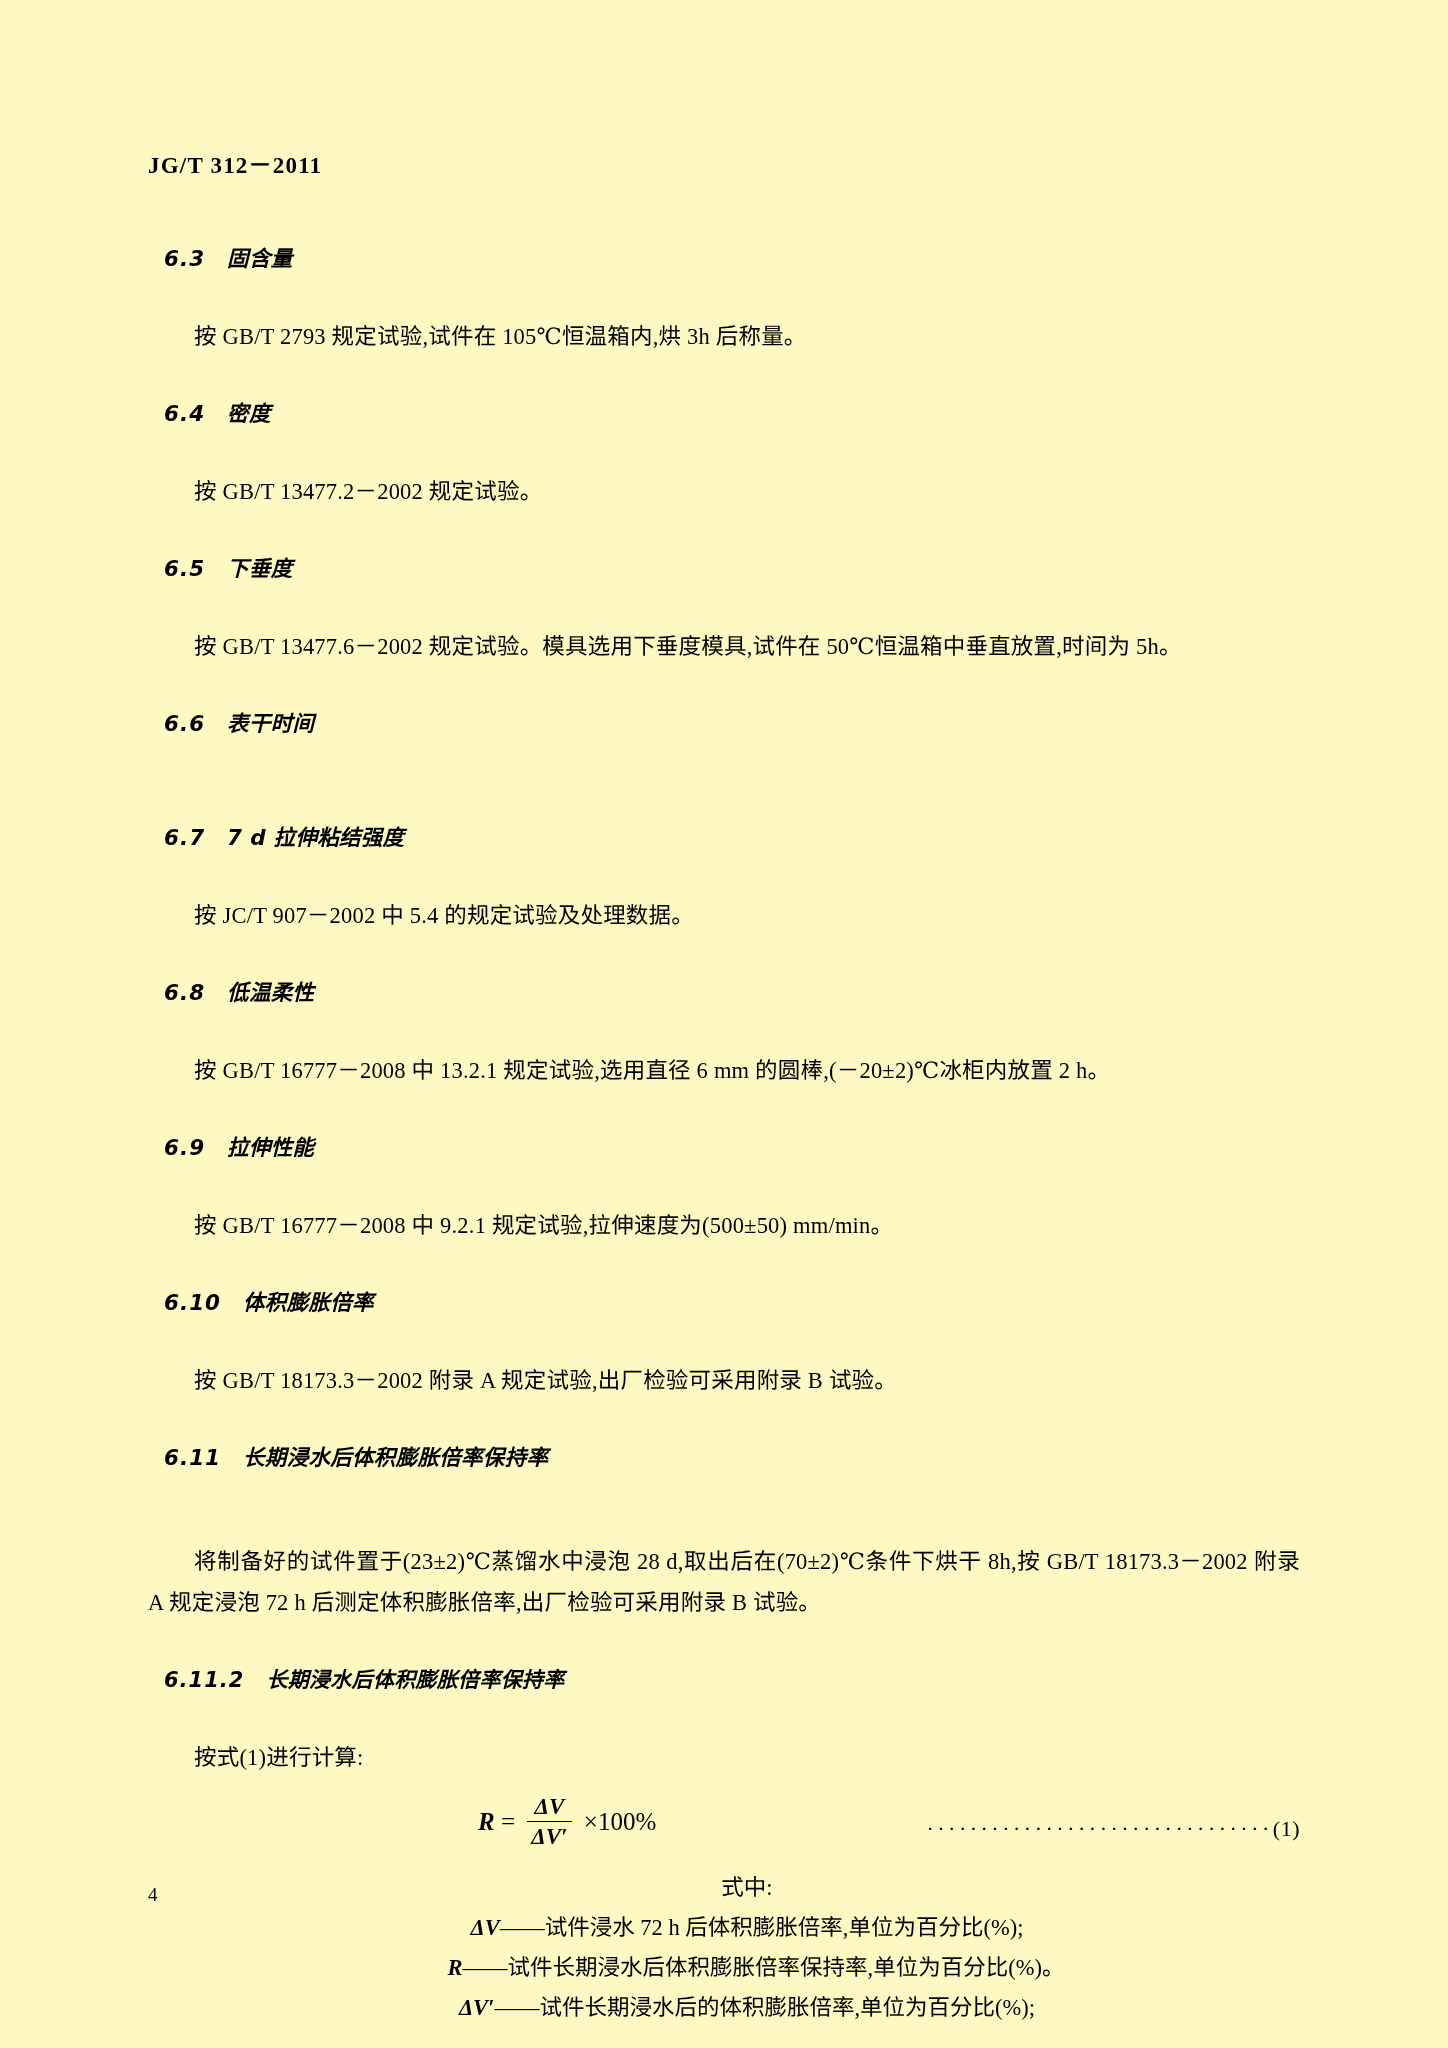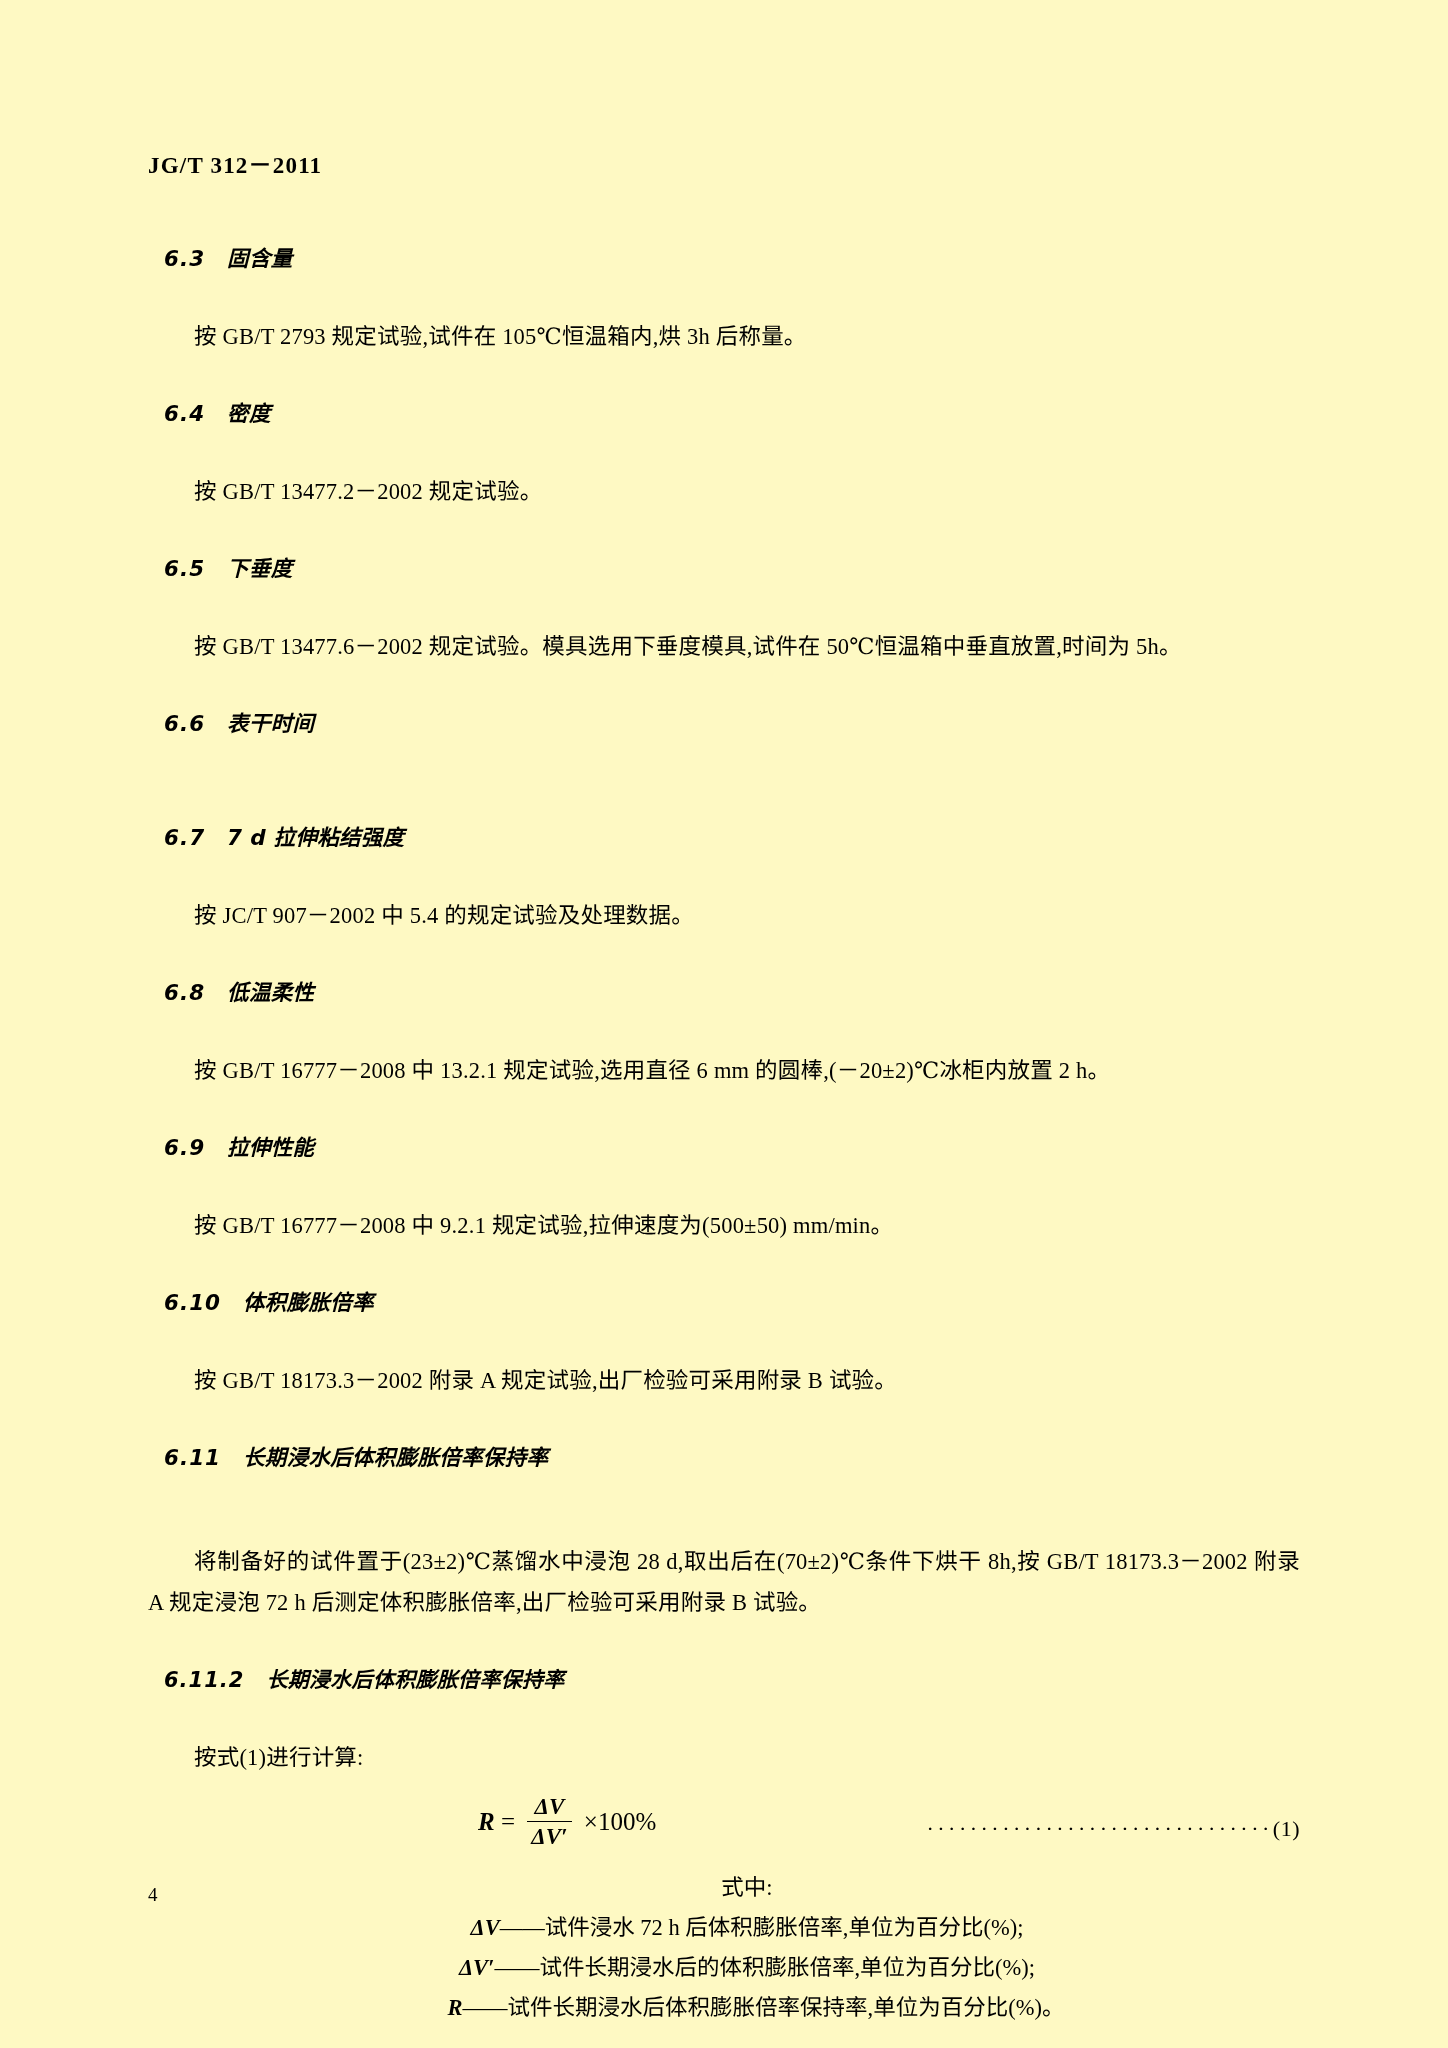--- a/index.html
+++ b/index.html
@@ -243,22 +243,22 @@
             <span class="bot">ΔV′</span>
           </span>
           <span>×100%</span>
         </div>
         <div class="eqnum"><span class="leader">································</span><span>(1)</span></div>
       </div>
 
       <div class="wherelist">
         <div class="whereline l0">式中:</div>
         <div class="whereline l1"><span class="sym">ΔV</span><span>——</span><span>试件浸水 72 h 后体积膨胀倍率,单位为百分比(%);</span></div>
+        <div class="whereline l2"><span class="sym">R</span><span>——</span><span>试件长期浸水后体积膨胀倍率保持率,单位为百分比(%)。</span></div>
         <div class="whereline l1"><span class="sym">ΔV′</span><span>——</span><span>试件长期浸水后的体积膨胀倍率,单位为百分比(%);</span></div>
-        <div class="whereline l2"><span class="sym">R</span><span>——</span><span>试件长期浸水后体积膨胀倍率保持率,单位为百分比(%)。</span></div>
       </div>
       <div class="sp-after-para"></div>
 
       <h2 class="sec"><span class="num">6.12</span><span class="gap"></span><span>抗水压</span></h2>
       <div class="sp-after-head"></div>
       <p class="para indent">按附录 A 的规定试验。</p>
 
     </div>
 
     <div class="folio">4</div>

